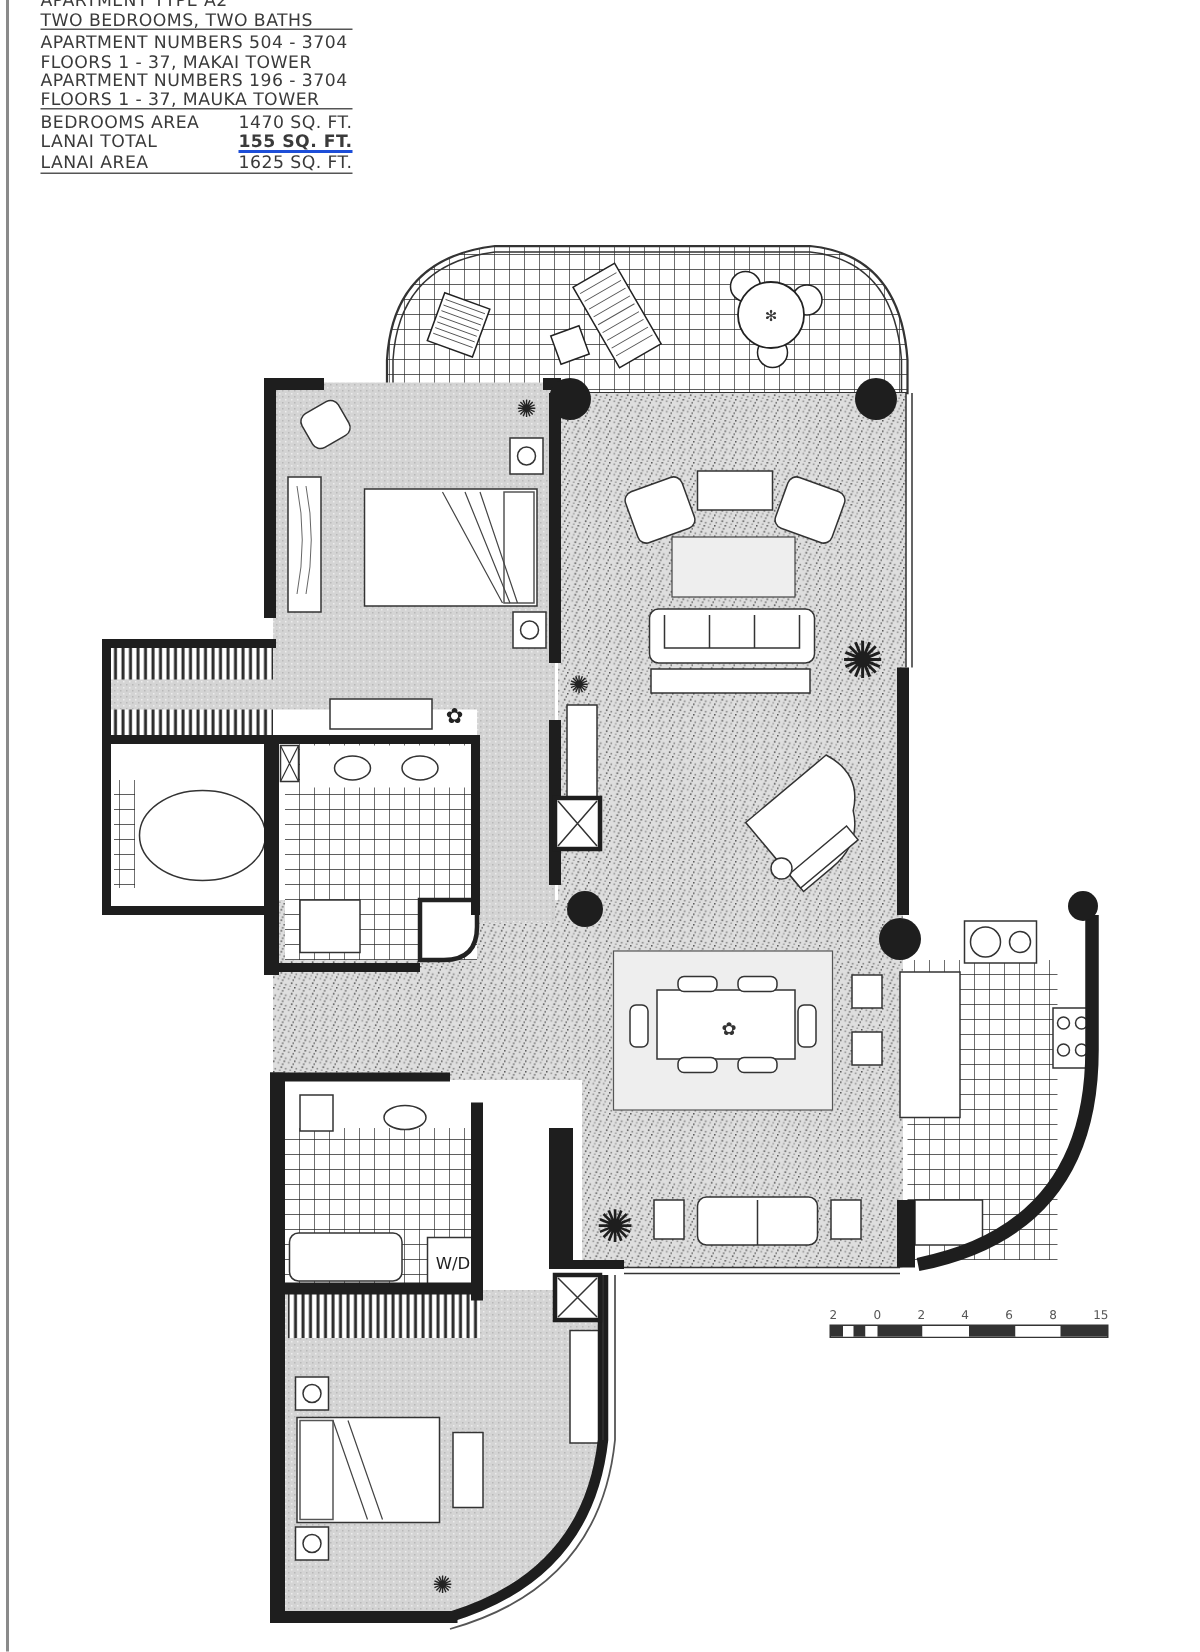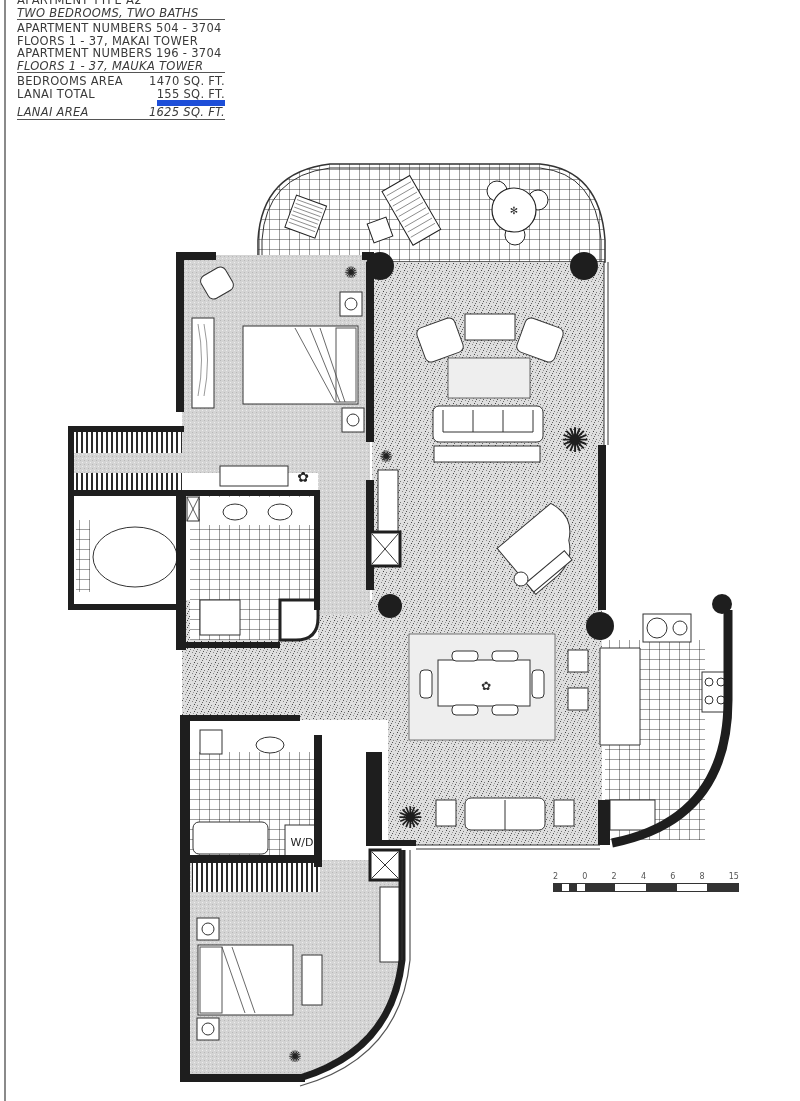--- a/index.html
+++ b/index.html
@@ -1,23 +1,23 @@
 <!DOCTYPE html>
 <html><head>
 <meta charset="utf-8">
 <style>
   html, body { margin: 0; padding: 0; background: #ffffff; }
   body { width: 800px; height: 1101px; position: relative; overflow: hidden; font-family: "DejaVu Sans", sans-serif; color: #2a2a2a; }
   .page-edge { position: absolute; left: 4px; top: 0; width: 2px; height: 1101px; background: #8a8a8a; }
-  .spec { position: absolute; left: 17px; top: 0; width: 208px; font-size: 11.5px; letter-spacing: 0.3px; line-height: 12.5px; color: #3a3a3a; }
+  .spec { position: absolute; left: 27px; top: 0; width: 208px; font-size: 11.5px; letter-spacing: 0.3px; line-height: 12.5px; color: #3a3a3a; }
   .spec .row { display: flex; justify-content: space-between; white-space: nowrap; }
-  .spec .ul { border-bottom: 1px solid #555; font-style: italic; }
+  .spec .ul { border-bottom: 1px solid #555; }
   .spec .title { margin-top: -6px; }
   .spec .gap { height: 2px; }
-  .spec .val-ul { border-bottom: 6px solid #1d4ed8; }
+  .spec .val-ul { border-bottom: 2px solid #1d4ed8; font-weight: bold; }
   svg.plan { position: absolute; left: 0; top: 0; }
   .scale { position: absolute; left: 553px; top: 872px; width: 186px; }
   .scale .ticks { display: flex; justify-content: space-between; font-size: 8px; color: #555; margin-bottom: 2px; }
   .scale .bar { height: 7px; border: 1px solid #333; display: flex; }
   .scale .bar div { flex: 1; }
 </style>
 </head>
 <body>
 
 <div class="page-edge"></div>

